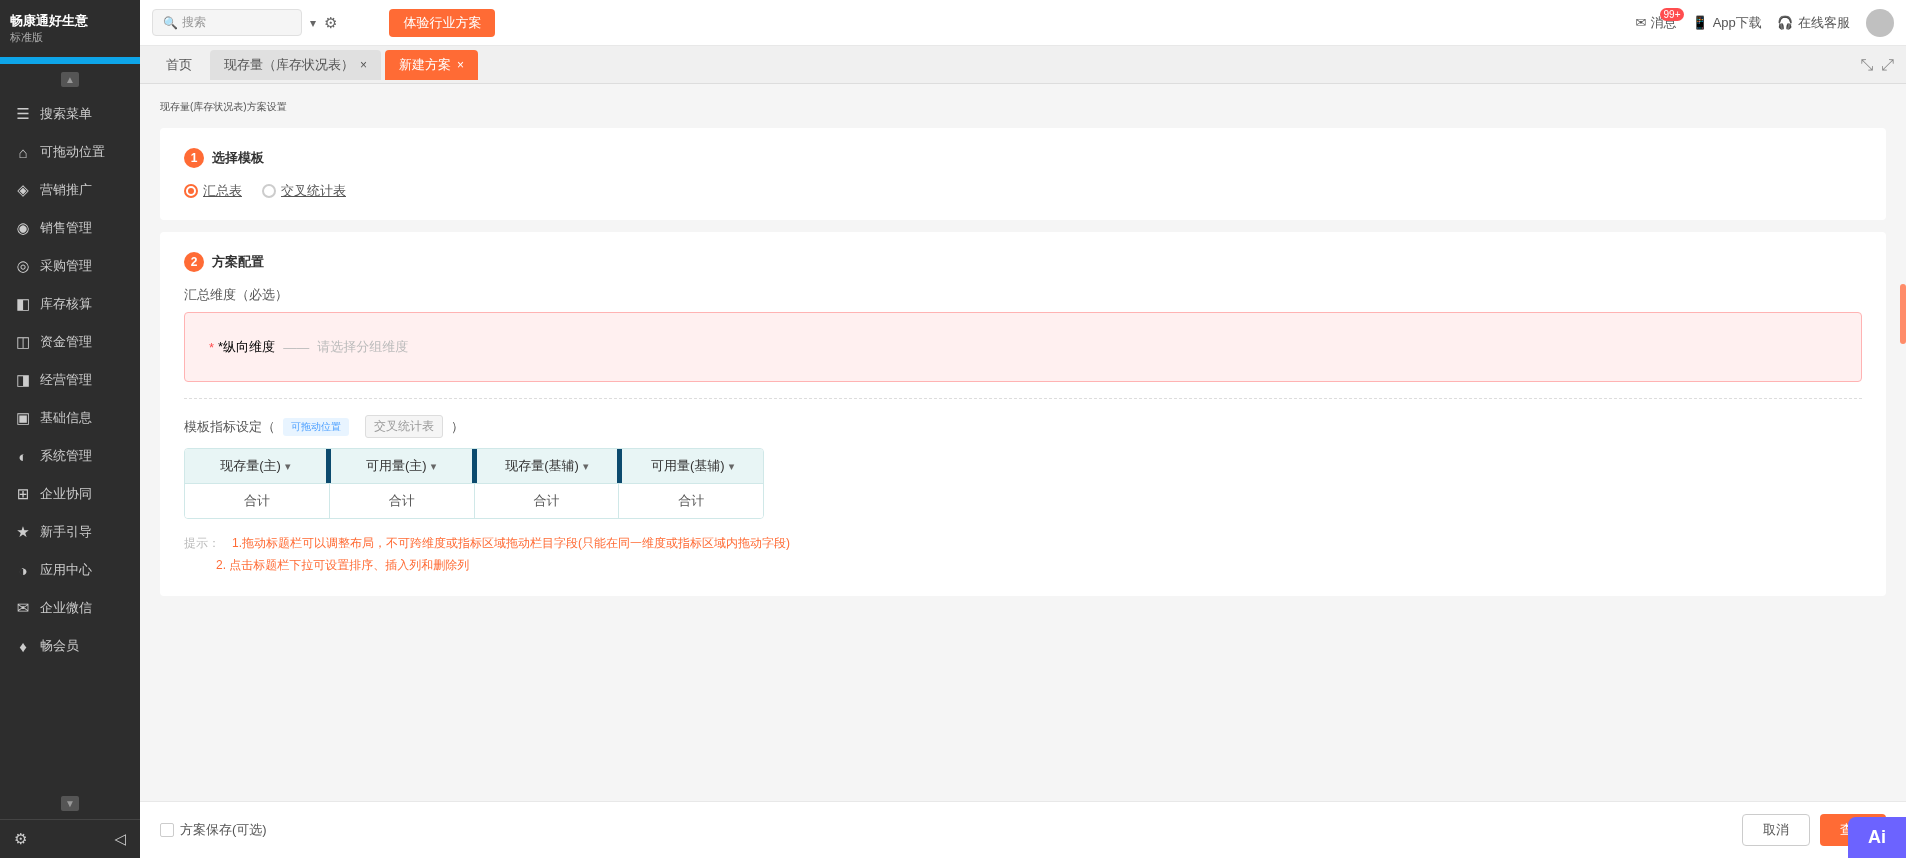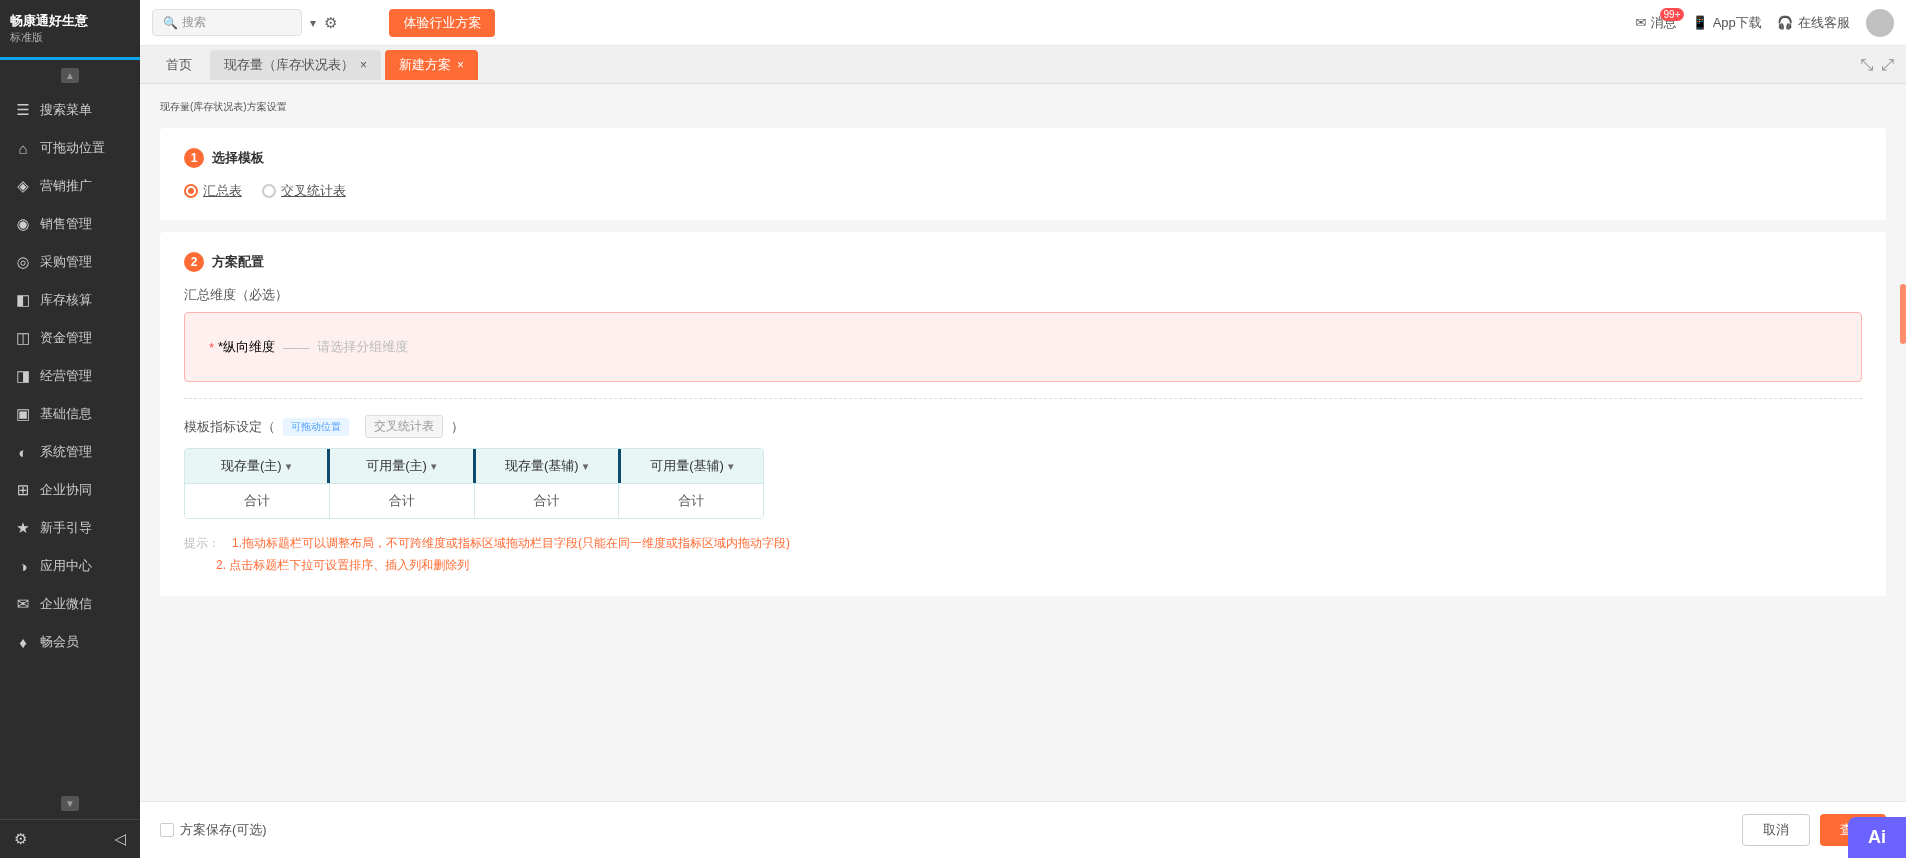--- a/index.html
+++ b/index.html
@@ -10,21 +10,21 @@
       width: 140px;
       background: #2d2d2d;
       color: #ccc;
       display: flex;
       flex-direction: column;
       height: 100%;
       flex-shrink: 0;
     }
     .sidebar-logo {
       padding: 12px 10px;
-      border-bottom: 3px solid #0ea5e9;
+      border-bottom: 7px solid #0ea5e9;
     }
     .sidebar-logo .logo-title { color: #fff; font-size: 13px; font-weight: bold; }
     .sidebar-logo .logo-sub { color: #aaa; font-size: 11px; }
     .sidebar-nav { flex: 1; overflow-y: auto; }
     .sidebar-item {
       display: flex;
       align-items: center;
       padding: 10px 14px;
       cursor: pointer;
       color: #ccc;
@@ -213,21 +213,21 @@
       overflow: hidden;
       width: 580px;
     }
     .stats-header-row {
       display: flex;
       background: #e8f5f5;
     }
     .stats-header-cell {
       flex: 1;
       padding: 8px 10px;
-      border-right: 3px solid #0c4a6e;
+      border-right: 5px solid #0c4a6e;
       display: flex;
       align-items: center;
       justify-content: center;
       gap: 4px;
       font-size: 13px;
       color: #333;
     }
     .stats-header-cell:last-child { border-right: none; }
     .stats-data-row { display: flex; background: #fff; }
     .stats-data-cell {

